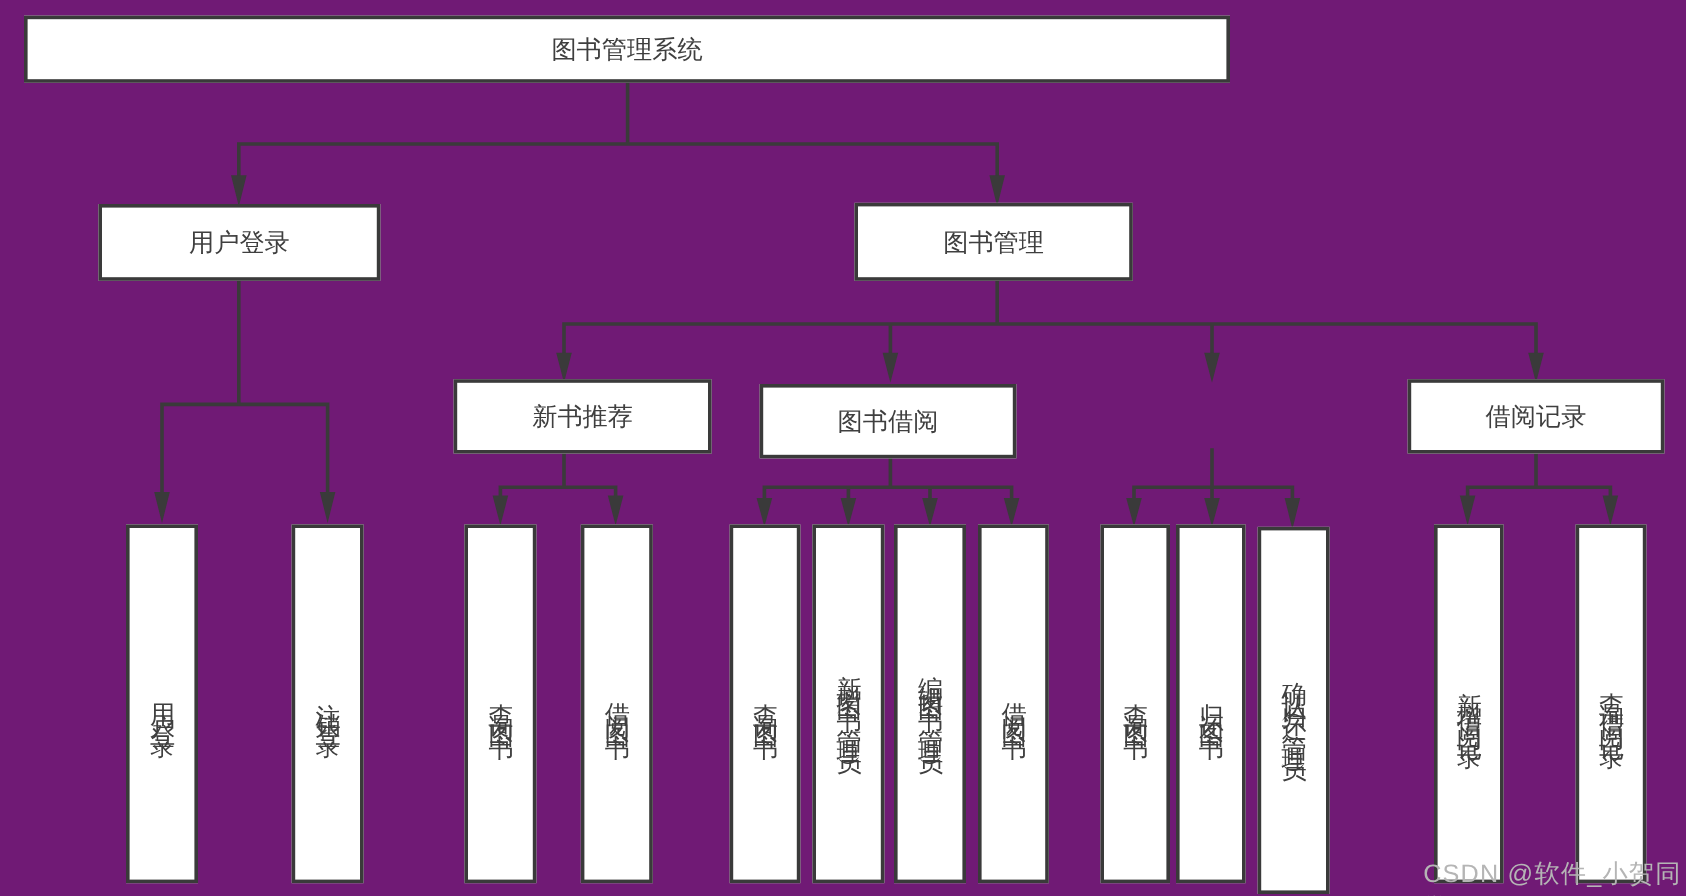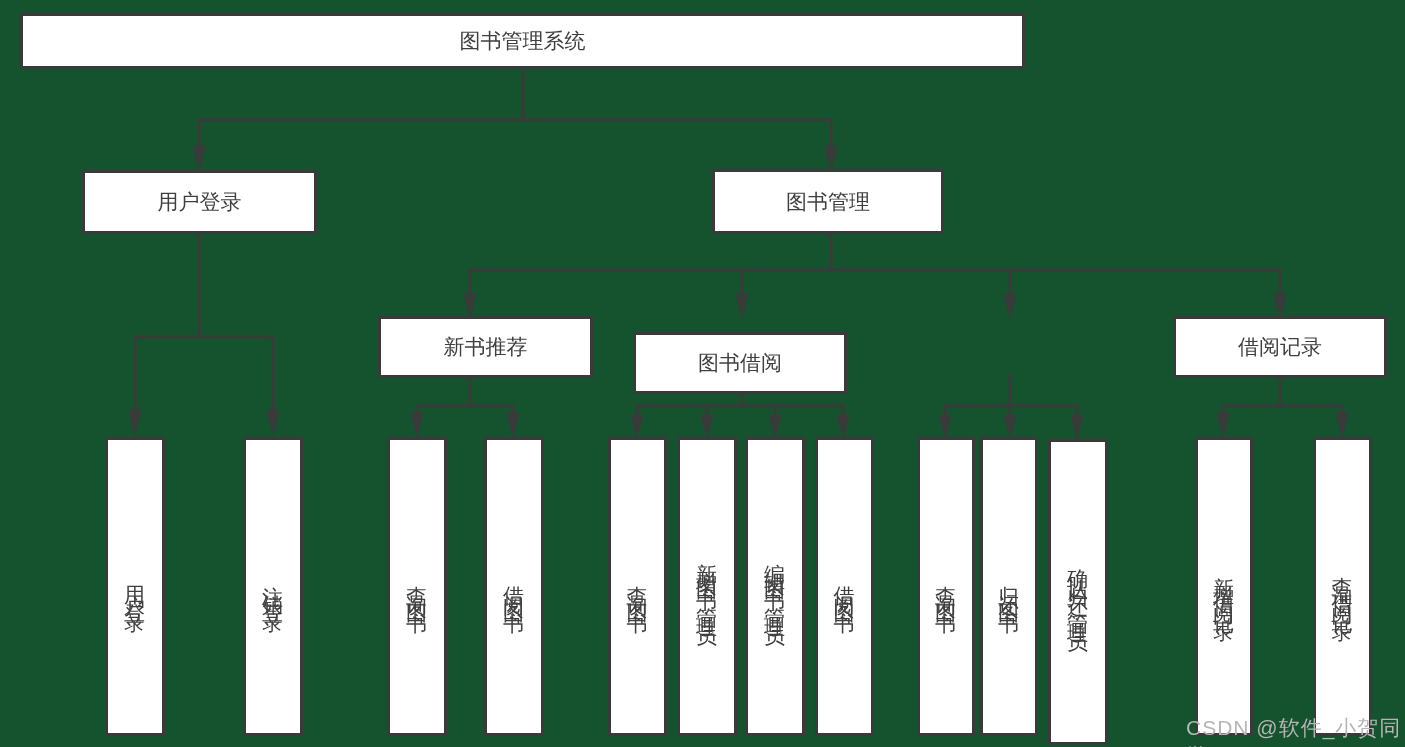--- a/index.html
+++ b/index.html
@@ -1,19 +1,19 @@
 <!DOCTYPE html>
 <html><head>
 <meta charset="utf-8">
 <style>
   html,body { margin:0; padding:0; background:#ffffff; }
   .canvas {
     position:relative;
     width:1405px; height:747px;
-    background:#14532d;
+    background:#701a75;
     overflow:hidden;
     font-family:"Liberation Sans", sans-serif;
   }
   .wires { position:absolute; left:0; top:0; z-index:1; }
   .box {
     position:absolute;
     box-sizing:border-box;
     border:3px solid #3a3a3a;
     background:#ffffff;
     display:flex;
@@ -78,21 +78,21 @@
       <polygon points="1335.5,413 1348.5,413 1342,438"></polygon>
     </g>
   </svg>
 
   <div class="box" style="left:20px; top:13px; width:1005px; height:56px;">图书管理系统</div>
 
   <div class="box" style="left:82px; top:170px; width:235px; height:64px;">用户登录</div>
   <div class="box" style="left:712px; top:169px; width:232px; height:65px;text-align:right;">图书管理</div>
 
   <div class="box" style="left:378px; top:316px; width:215px; height:62px;">新书推荐</div>
-  <div class="box" style="left:633px; top:332px; width:214px; height:62px;">图书借阅</div>
+  <div class="box" style="left:633px; top:320px; width:214px; height:62px;">图书借阅</div>
   <div class="box" style="left:1173px; top:316px; width:214px; height:62px;">借阅记录</div>
 
   <div class="box vbox" style="left:105px; top:437px; width:60px; height:299px;">用户登录</div>
   <div class="box vbox" style="left:243px; top:437px; width:60px; height:299px;">注销登录</div>
 
   <div class="box vbox" style="left:387px; top:437px; width:60px; height:299px;">查询图书</div>
   <div class="box vbox" style="left:484px; top:437px; width:60px; height:299px;">借阅图书</div>
 
   <div class="box vbox" style="left:608px; top:437px; width:59px; height:299px;">查询图书</div>
   <div class="box vbox" style="left:677px; top:437px; width:60px; height:299px;">新增图书（管理员）</div>

